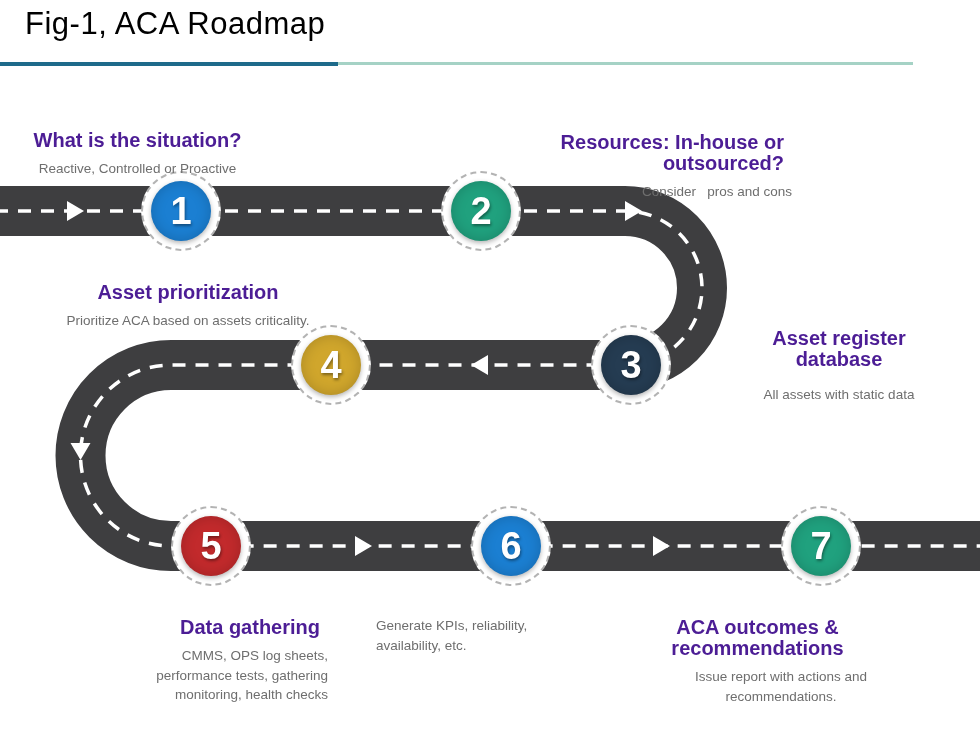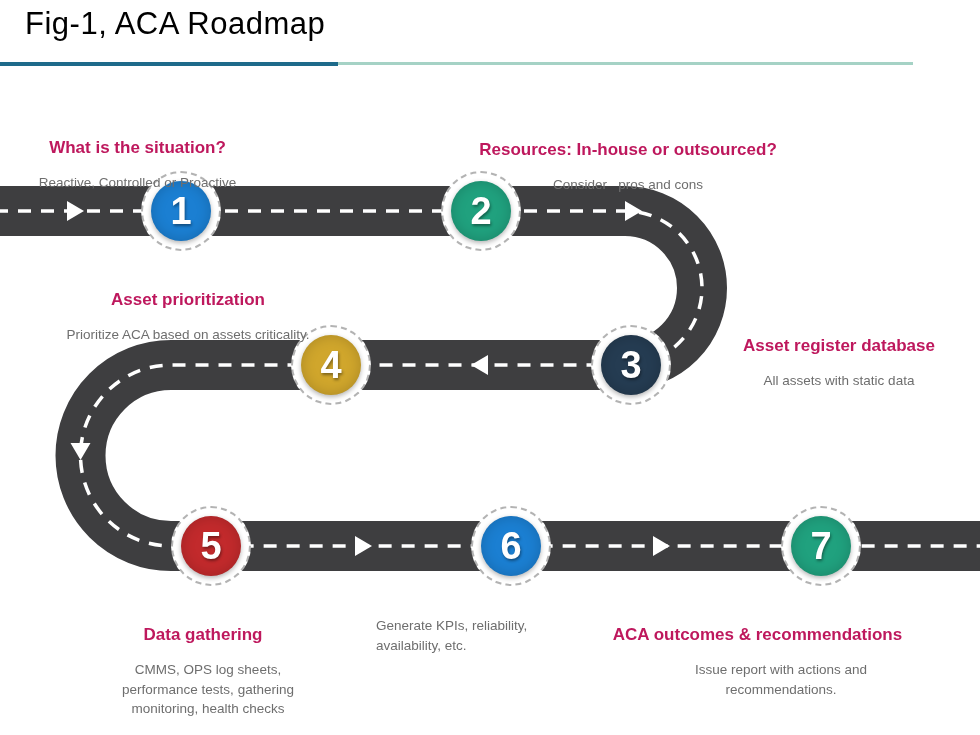--- a/index.html
+++ b/index.html
@@ -27,32 +27,32 @@
   }
   .node .num{
     color:#fff;font-size:38px;font-weight:bold;line-height:1;
     text-shadow:1px 2px 3px rgba(0,0,0,0.4);
   }
   .n1{left:141px;top:171px;} .n2{left:441px;top:171px;}
   .n3{left:591px;top:325px;} .n4{left:291px;top:325px;}
   .n5{left:171px;top:506px;} .n6{left:471px;top:506px;} .n7{left:781px;top:506px;}
   .label{position:absolute;}
   .label .mtitle{
-    font-size:17px;font-weight:bold;color:#be185d;line-height:21px;margin:15px;
+    font-size:20px;font-weight:bold;color:#4c1d95;line-height:21px;margin:8px;
   }
   .label .mdesc{
     font-size:13.5px;color:#6e6e6e;line-height:19.5px;margin:4px 0 0 0;
     white-space:pre-wrap;
   }
   .m1{left:20px;top:122px;width:235px;text-align:center;}
-  .m2{left:448px;top:124px;width:360px;text-align:center;}
+  .m2{left:432px;top:124px;width:360px;text-align:right;}
   .m3{left:723px;top:320px;width:232px;text-align:center;}
   .m3 .mdesc{margin-top:15px;}
   .m4{left:38px;top:274px;width:300px;text-align:center;}
-  .m5{left:78px;top:609px;width:250px;text-align:center;}
+  .m5{left:78px;top:609px;width:250px;text-align:right;}
   .m5 .mdesc{margin-left:10px;margin-top:7px;}
   .m6{left:376px;top:609px;width:230px;text-align:left;}
   .m6 .mdesc{margin-top:7px;}
   .m7{left:595px;top:609px;width:325px;text-align:center;}
   .m7 .mdesc{text-align:center;margin-left:47px;margin-top:8px;}
 </style>
 </head>
 <body>
 
 <div class="stage">

